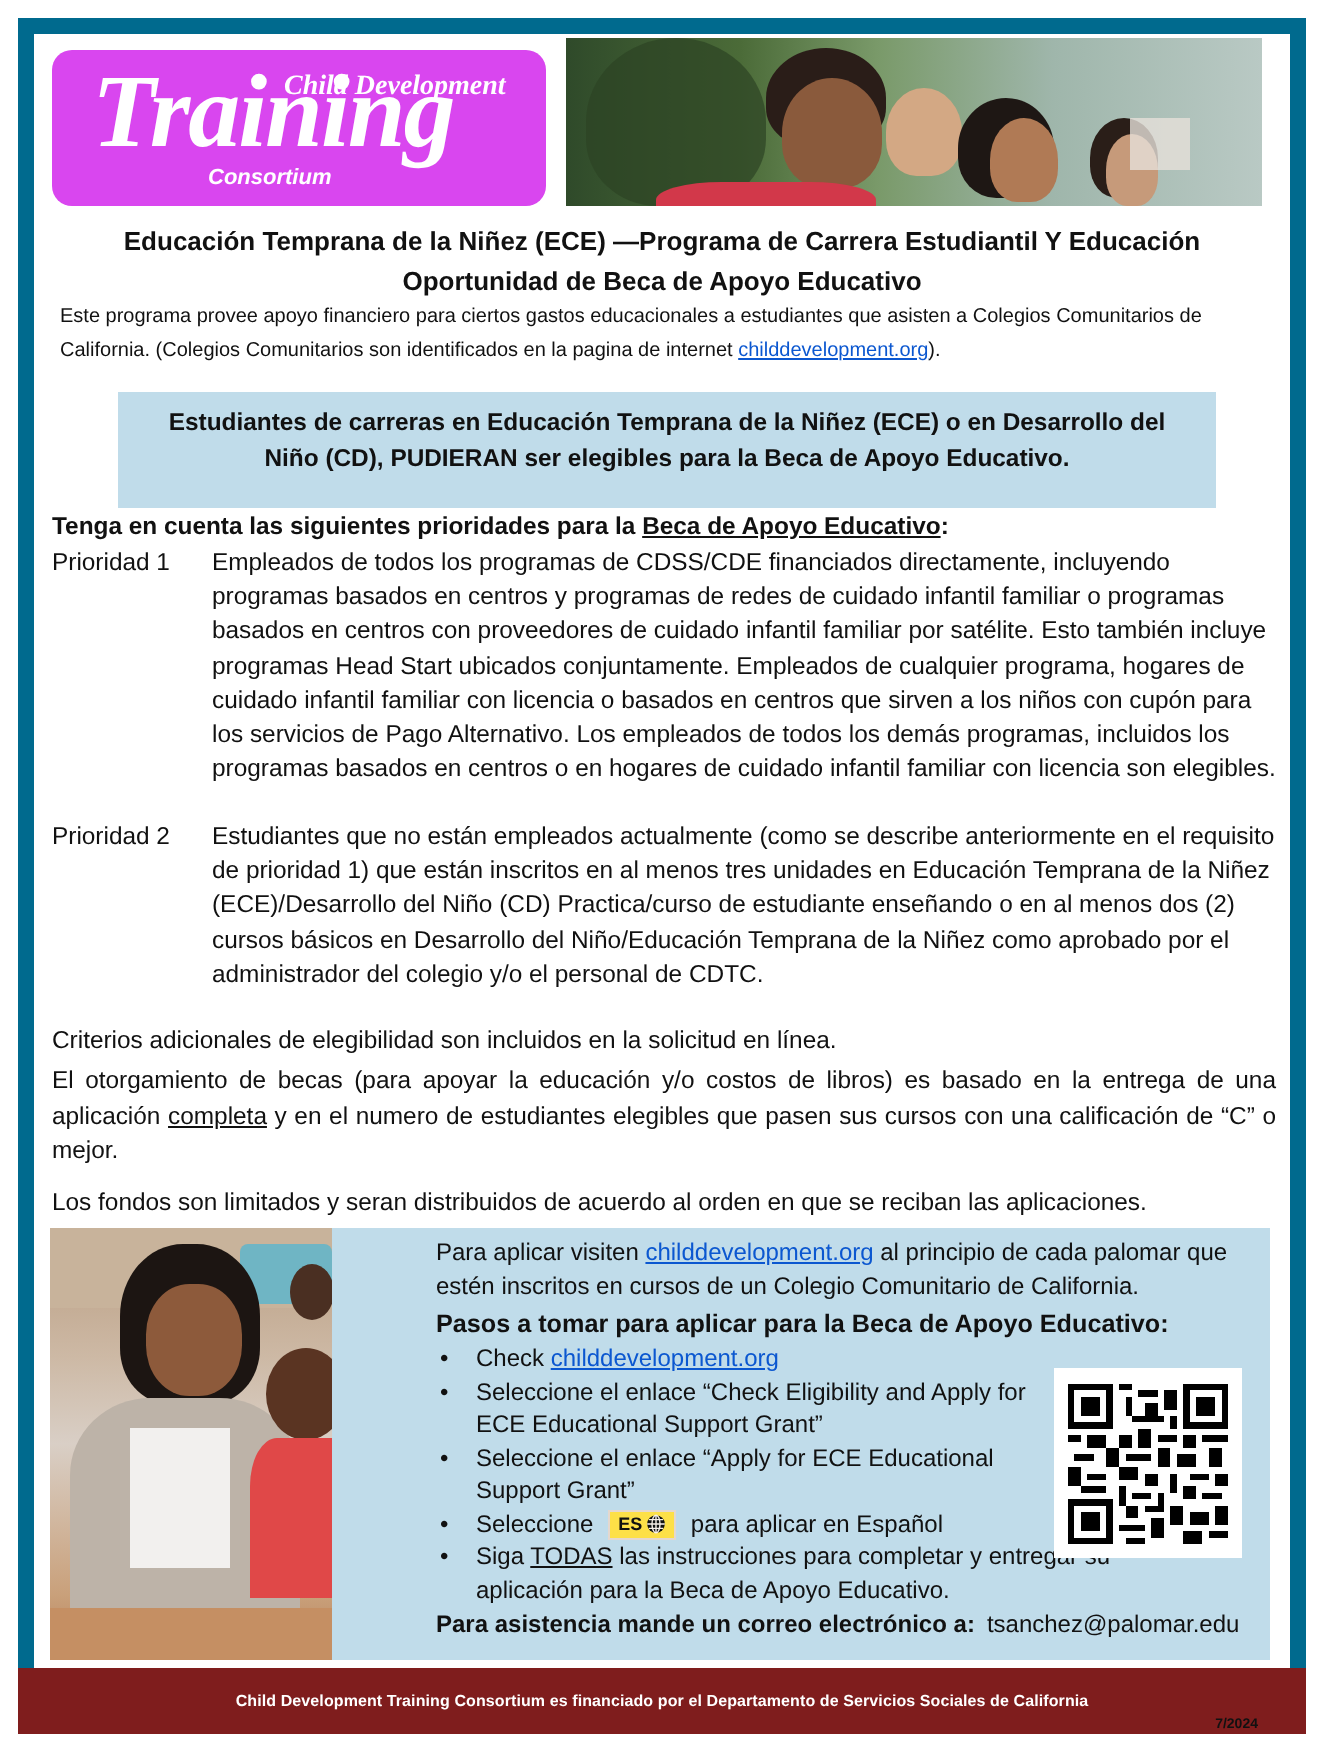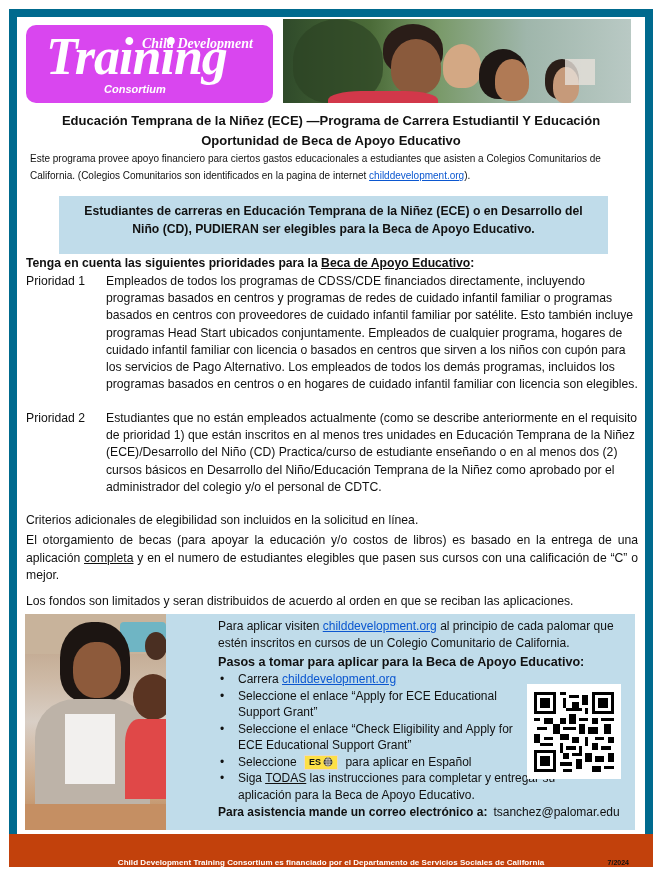--- a/index.html
+++ b/index.html
@@ -5,21 +5,21 @@
   * { box-sizing: border-box; margin: 0; padding: 0; }
   html, body { width: 662px; height: 876px; background: #ffffff; overflow: hidden; }
   body { position: relative; font-family: "Liberation Sans", "DejaVu Sans", sans-serif; color: #111; }
 
   .frame {
     position: absolute; left: 9px; top: 9px; width: 644px; height: 858px;
     border: 8px solid #006a8e; border-bottom: none; background: #fff;
   }
   .footer-band {
     position: absolute; left: 9px; top: 834px; width: 644px; height: 33px;
-    background: #c2410c; display: flex; align-items: flex-end; justify-content: center;
+    background: #7f1d1d; display: flex; align-items: center; justify-content: center;
   }
   .footer-band span { color: #fff; font-size: 8px; font-weight: bold; letter-spacing: 0.05px; }
   .date { position: absolute; right: 33px; top: 859px; font-size: 7px; font-weight: bold; color: #111; }
 
   
   .logo {
     position: absolute; left: 26px; top: 25px; width: 247px; height: 78px;
     background: #d946ef; border-radius: 10px; color: #fff; overflow: hidden;
   }
   .logo .big {
@@ -172,24 +172,24 @@
   <div style="position:absolute;left:0;top:190px;width:141px;height:26px;background:#c58f63;"></div>
 </div>
 
 <div class="panel">
   <div class="apply-text">
     <span>Para aplicar visiten </span><a>childdevelopment.org</a><span> al principio de cada palomar que estén inscritos en cursos de un Colegio Comunitario de California.</span>
   </div>
   <div class="steps-heading">Pasos a tomar para aplicar para la Beca de Apoyo Educativo:</div>
   <ul>
     <li>
-      <span>Carrera </span><a>childdevelopment.org</a>
+      <span>Check </span><a>childdevelopment.org</a>
     </li>
+    <li>Seleccione el enlace “Check Eligibility and Apply for ECE Educational Support Grant”</li>
     <li>Seleccione el enlace “Apply for ECE Educational Support Grant”</li>
-    <li>Seleccione el enlace “Check Eligibility and Apply for ECE Educational Support Grant”</li>
     <li>
       <span>Seleccione</span>
       <span class="es-chip">
         <span>ES</span>
         <svg width="10" height="10" viewBox="0 0 10 10">
           <circle cx="5" cy="5" r="4.4" fill="#111"></circle>
           <path d="M0.6 5 H9.4 M5 0.6 V9.4 M1.5 2.8 H8.5 M1.5 7.2 H8.5" stroke="#f7efe9" stroke-width="0.7"></path>
           <ellipse cx="5" cy="5" rx="2" ry="4.4" fill="none" stroke="#f7efe9" stroke-width="0.7"></ellipse>
         </svg>
       </span>

